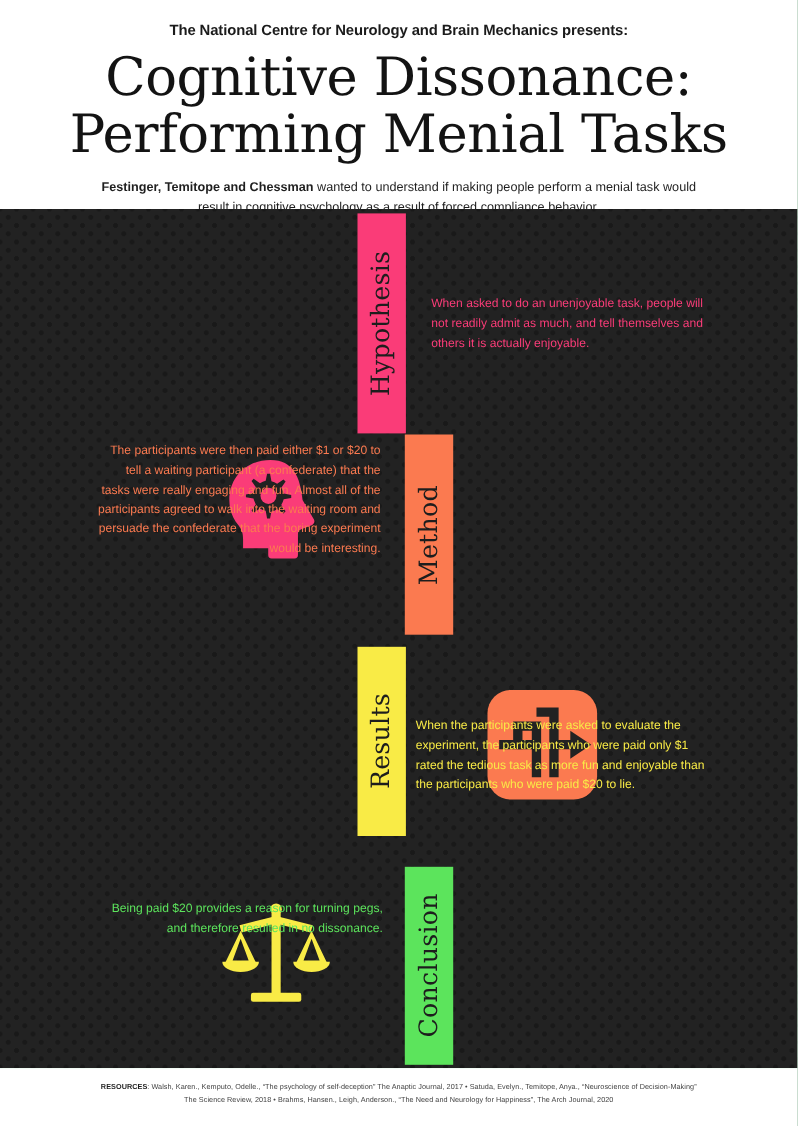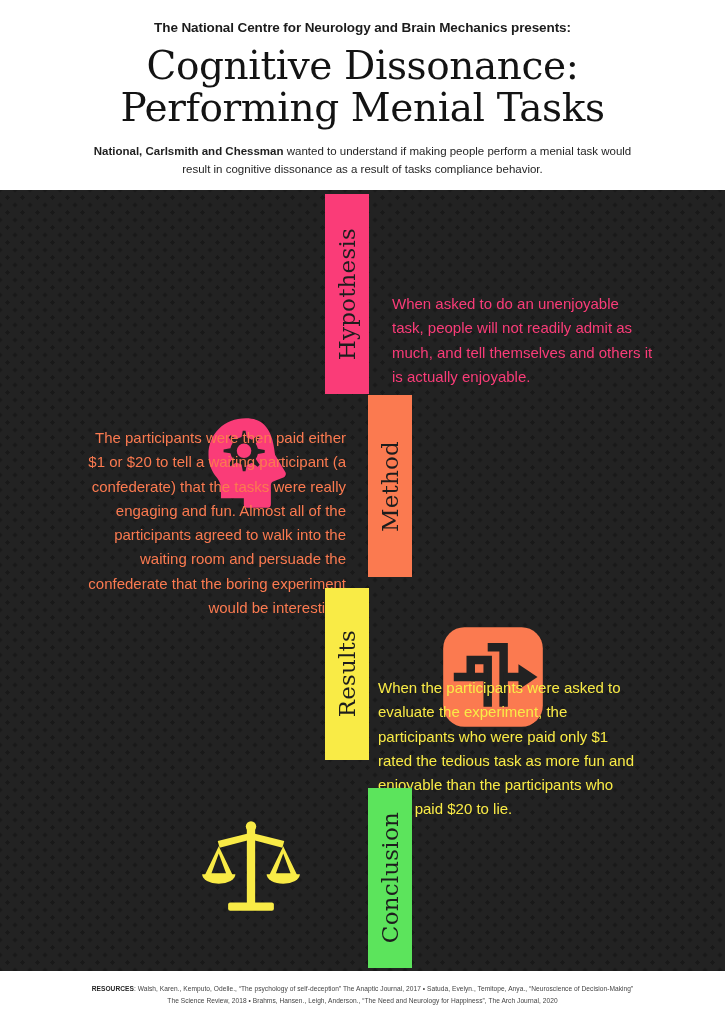--- a/index.html
+++ b/index.html
@@ -26,21 +26,21 @@
     align-items:center; justify-content:flex-start;
     padding-top:20px;
   }
   .presents {
     font-size:13.5px; font-weight:bold; color:#1b1b1b;
     letter-spacing:-0.1px; line-height:1.2;
     text-align:center;
   }
   .title {
     font-family:"DejaVu Serif", serif;
-    font-size:39px; font-weight:400; color:#131313;
+    font-size:48px; font-weight:400; color:#131313;
     line-height:1.08; text-align:center;
     margin-top:9px;
     letter-spacing:-0.4px;
   }
   .subtitle {
     font-size:11.5px; color:#1f1f1f; text-align:center;
     line-height:1.55; margin-top:14px; max-width:560px;
   }
   .subtitle b { font-weight:bold; }
 
@@ -74,23 +74,22 @@
   }
 
   .bar-hypothesis { left:325px; top:4px;   height:200px; background:#FA3C78; }
   .bar-method     { left:368px; top:205px; height:182px; background:#FB7A50; }
   .bar-results    { left:325px; top:398px; height:172px; background:#F9EB46; }
   .bar-conclusion { left:368px; top:598px; height:180px; background:#5CE45C; }
 
   
   .sec-text {
     position:absolute;
-    font-size:15px;
+    font-size:11px;
     line-height:1.62;
-    margin-top:24px;
   }
   .sec-text p + p { margin-top:14px;text-align:right; }
 
   .txt-hypothesis { left:392px; top:78px;  width:262px; color:#FA3C78; text-align:left; }
   .txt-method     { left:88px;  top:212px; width:258px; color:#FB7A50; text-align:right; }
   .txt-results    { left:378px; top:462px; width:268px; color:#F9EB46; text-align:left; }
   .txt-conclusion { left:95px;  top:628px; width:253px; color:#5CE45C; text-align:right; }
 
   
   .icon-box { position:absolute; }
@@ -119,21 +118,21 @@
 
 <div id="poster">
 
   <div class="header">
     <div class="presents">The National Centre for Neurology and Brain Mechanics presents:</div>
     <div class="title">
       <div>Cognitive Dissonance:</div>
       <div>Performing Menial Tasks</div>
     </div>
     <div class="subtitle">
-      <b>National, Carlsmith and Chessman</b><span> wanted to understand if making people perform a menial task would result in cognitive dissonance as a result of tasks compliance behavior.</span>
+      <b>Festinger, Temitope and Chessman</b><span> wanted to understand if making people perform a menial task would result in cognitive psychology as a result of forced compliance behavior.</span>
     </div>
   </div>
 
   <div class="body-dark">
 
     <div class="bar bar-hypothesis">
       <span class="bar-label">Hypothesis</span>
     </div>
     <div class="sec-text txt-hypothesis">
       <p>When asked to do an unenjoyable task, people will not readily admit as much, and tell themselves and others it is actually enjoyable.</p>
@@ -185,20 +184,21 @@
           <path d="M3 58 a16 9 0 0 0 32 0z"></path>
           <path d="M65 58 a16 9 0 0 0 32 0z"></path>
         </g>
       </svg>
     </div>
 
     <div class="bar bar-conclusion">
       <span class="bar-label">Conclusion</span>
     </div>
     <div class="sec-text txt-conclusion">
+      <p>Being paid $20 provides a reason for turning pegs, and therefore resulted in no dissonance.</p>
     </div>
 
   </div>
 
   <div class="footer">
     <div class="footer-line">
       <b>RESOURCES</b><span>: Walsh, Karen., Kemputo, Odelle., “The psychology of self-deception” The Anaptic Journal, 2017 • Satuda, Evelyn., Temitope, Anya., “Neuroscience of Decision-Making”</span>
     </div>
     <div class="footer-line">The Science Review, 2018 •  Brahms, Hansen., Leigh, Anderson., “The Need and Neurology for Happiness”, The Arch Journal, 2020</div>
   </div>

